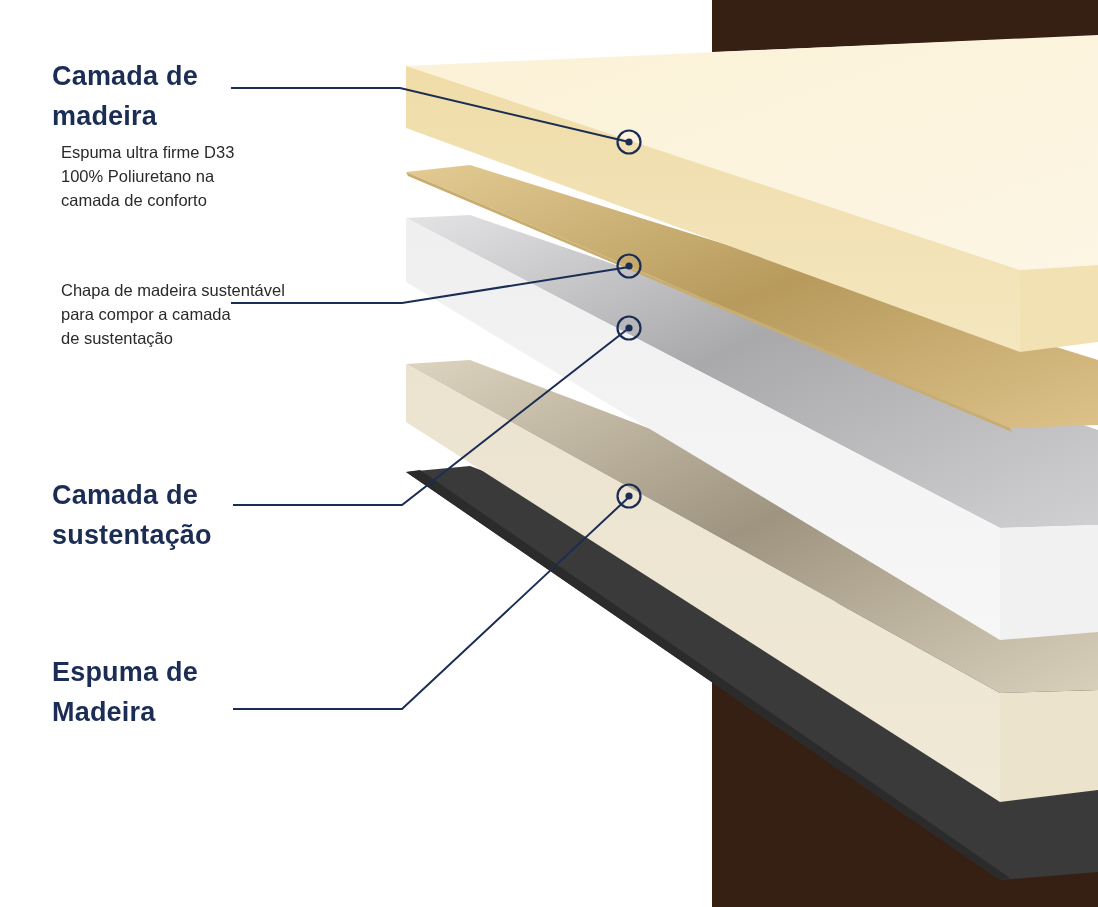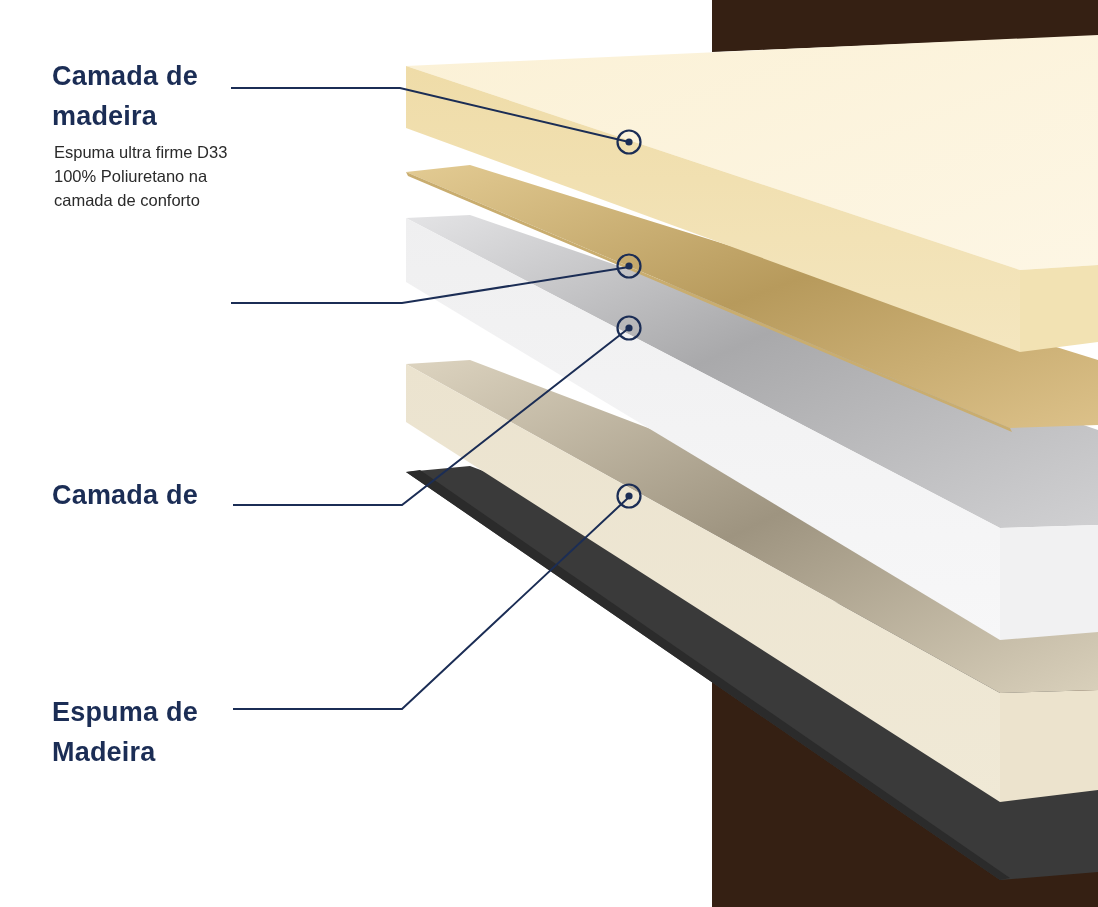--- a/index.html
+++ b/index.html
@@ -4,21 +4,21 @@
   <style>
     html, body { margin: 0; padding: 0; background: #ffffff; }
     body { width: 1098px; height: 907px; position: relative; overflow: hidden; }
     .art { position: absolute; left: 0; top: 0; width: 1098px; height: 907px; }
     .label { position: absolute; left: 52px; font-family: "Liberation Sans", "DejaVu Sans", sans-serif; }
     .label h2 {
       margin: 0; color: #1b2d55; font-weight: 700; font-size: 27px; line-height: 40px;
       letter-spacing: 0.2px;
     }
     .label p {
-      margin: 4px 0 0 2px; color: #2a2a2a; font-size: 16.5px; line-height: 24px; font-weight: 400;
+      margin: 4px 0 0 9px; color: #2a2a2a; font-size: 16.5px; line-height: 24px; font-weight: 400;
       white-space: pre-line;
     }
   </style>
 </head>
 <body>
 
 <svg class="art" viewBox="0 0 1098 907" xmlns="http://www.w3.org/2000/svg">
   <defs>
     <linearGradient id="gTopFace" x1="0" y1="0" x2="1" y2="1">
       <stop offset="0" stop-color="#fbf1d6"></stop>
@@ -112,21 +112,24 @@
 </svg>
 
 <div class="label" style="top:56px;">
   <h2><span>Camada de</span><br><span>madeira</span></h2>
   <p>Espuma ultra firme D33
 100% Poliuretano na
 camada de conforto</p>
 </div>
 
 <div class="label" style="top:274px;">
+  <p>Chapa de madeira sustentável
+para compor a camada
+de sustentação</p>
 </div>
 
 <div class="label" style="top:475px;">
-  <h2><span>Camada de</span><br></h2>
+  <h2><span>Camada de</span><br><span>sustentação</span></h2>
 </div>
 
-<div class="label" style="top:692px;">
+<div class="label" style="top:652px;">
   <h2><span>Espuma de</span><br><span>Madeira</span></h2>
 </div>
 
 </body></html>

